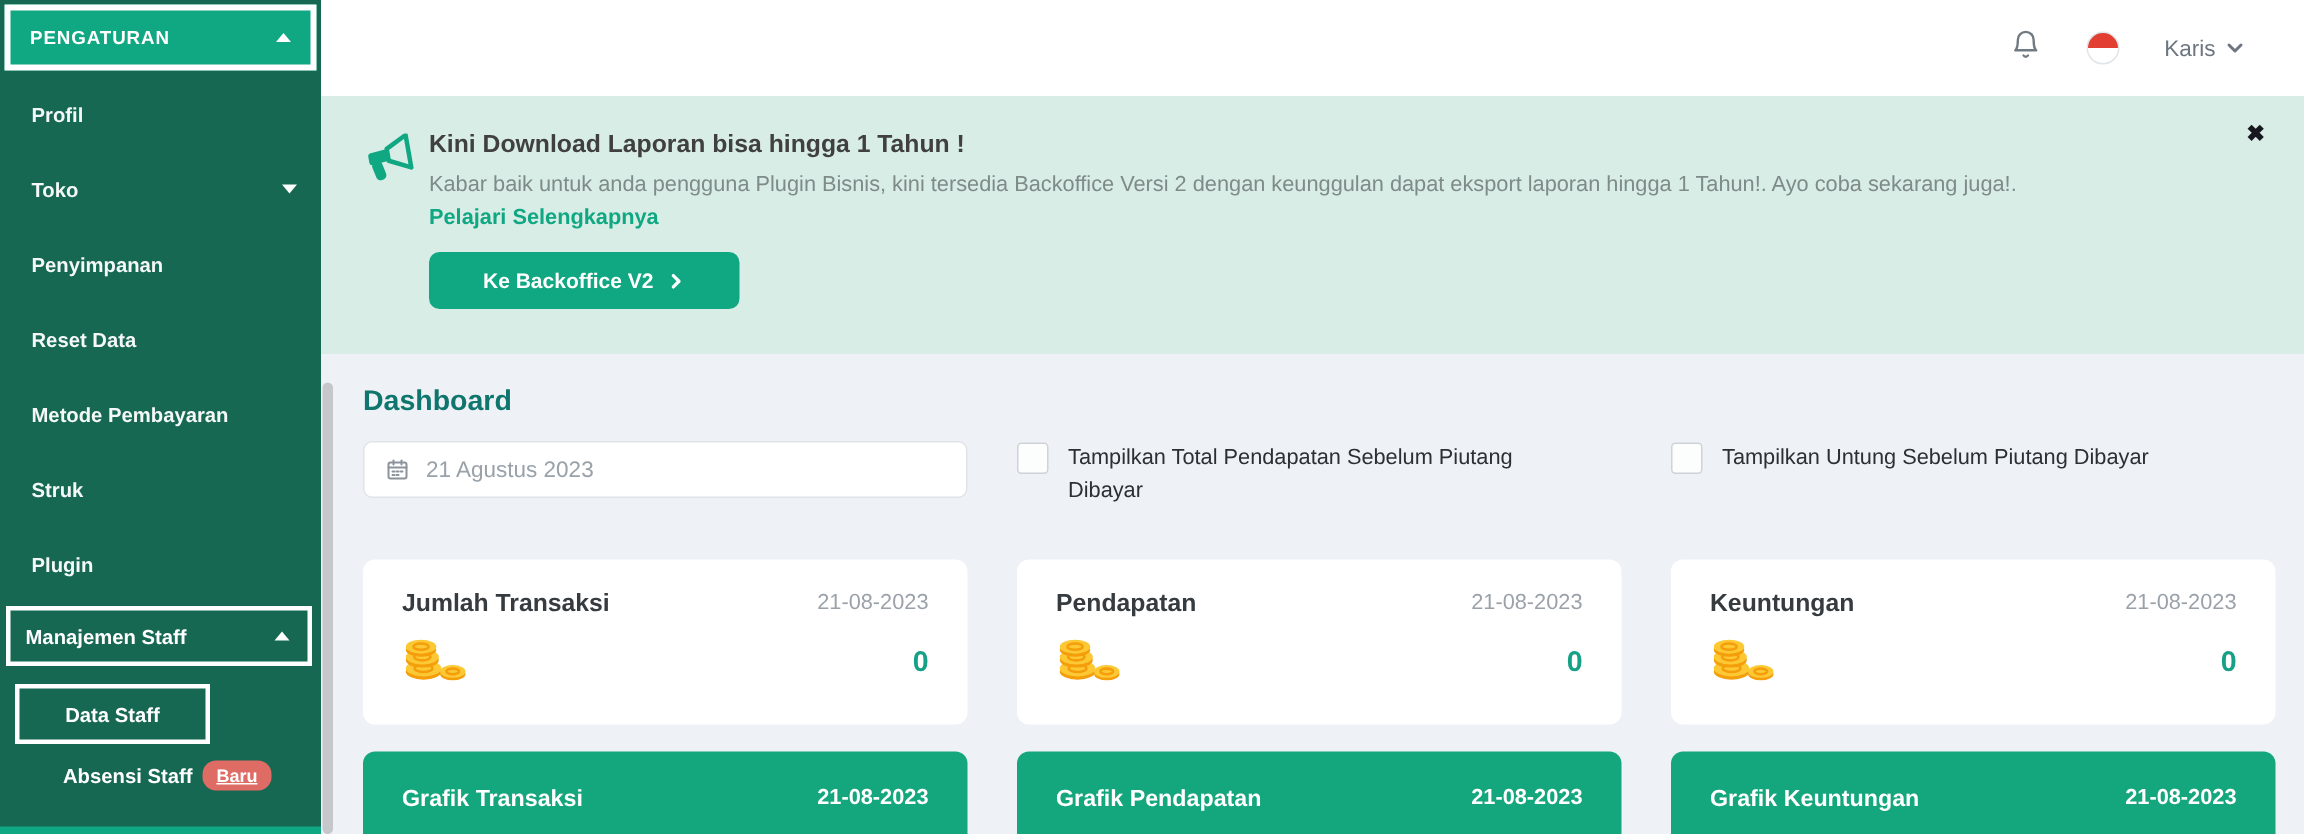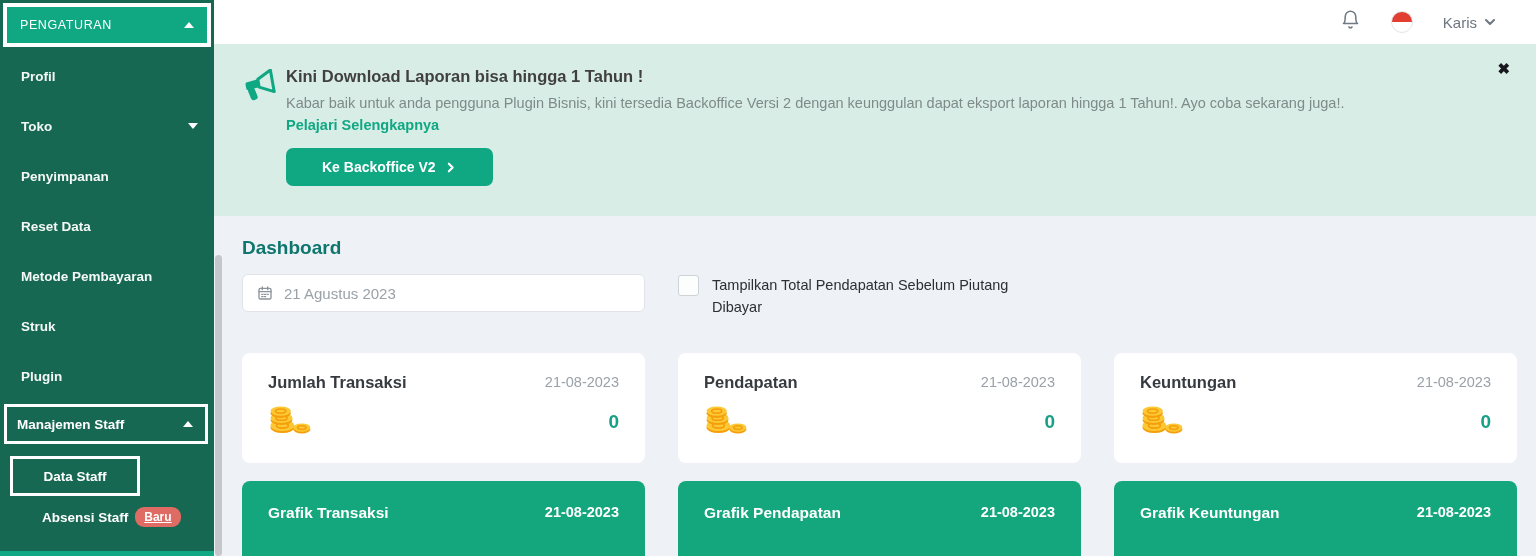--- a/index.html
+++ b/index.html
@@ -16,21 +16,21 @@
     --value-green:#16A085;
   }
   *{box-sizing:border-box;margin:0;padding:0;}
   html,body{width:1536px;height:556px;overflow:hidden;}
   body{font-family:"Liberation Sans",sans-serif;background:var(--main-bg);position:relative;}
 
   
   .sidebar{position:absolute;left:0;top:0;width:214px;height:556px;background:var(--green-dark);color:#fff;z-index:2;}
   .side-section-head{margin:3px 3px 0 3px;height:44px;background:var(--green-bright);border:4px solid #fff;
     display:flex;align-items:center;justify-content:space-between;padding:0 13px;cursor:pointer;}
-  .side-section-head span.lbl{font-size:12.5px;font-weight:normal;letter-spacing:.6px;}
+  .side-section-head span.lbl{font-size:12.5px;font-weight:bold;letter-spacing:.6px;}
   .side-nav{margin-top:4px;}
   .side-item{height:50px;display:flex;align-items:center;justify-content:space-between;
     padding:0 16px 0 21px;font-size:13.5px;font-weight:bold;color:#f4f8f6;cursor:pointer;}
   .boxed-item{margin:3px 6px 0 4px;height:40px;border:3px solid #fff;display:flex;align-items:center;
     justify-content:space-between;padding:0 12px 0 10px;font-size:13.5px;font-weight:bold;cursor:pointer;}
   .boxed-sub{margin:12px 0 0 10px;width:130px;height:40px;border:3px solid #fff;display:flex;align-items:center;
     justify-content:center;font-size:13.5px;font-weight:bold;cursor:pointer;}
   .side-sub{margin-top:11px;display:flex;align-items:center;gap:7px;padding-left:42px;
     font-size:13.5px;font-weight:bold;cursor:pointer;}
   .badge{background:var(--badge-red);color:#fff;font-size:12px;font-weight:bold;
@@ -38,21 +38,21 @@
   .side-bottom-strip{position:absolute;bottom:0;left:0;width:100%;height:5px;background:var(--green-bright);}
   .caret{width:0;height:0;display:inline-block;}
   .caret.up{border-left:5px solid transparent;border-right:5px solid transparent;border-bottom:6px solid #fff;}
   .caret.down{border-left:5px solid transparent;border-right:5px solid transparent;border-top:6px solid #fff;}
 
   
   .scroll-thumb{position:absolute;left:215px;top:255px;width:7px;height:301px;background:#c5c7cb;border-radius:4px;z-index:3;}
 
   
   .main{position:absolute;left:214px;top:0;width:1322px;height:556px;}
-  .topbar{height:44px;background:#fff;display:flex;align-items:center;justify-content:flex-end;
+  .topbar{height:64px;background:#fff;display:flex;align-items:center;justify-content:flex-end;
     gap:30px;padding-right:38px;}
   .topbar .flag{width:22px;height:22px;border-radius:50%;border:1px solid #e2e5e8;
     background:linear-gradient(var(--flag-red) 50%, #ffffff 50%);}
   .user-menu{display:flex;align-items:center;gap:5px;cursor:pointer;}
   .user-name{font-size:15px;color:#6d7680;}
 
   
   .banner{background:var(--banner-bg);padding:23px 28px 22px 28px;position:relative;height:172px;}
   .banner-flex{display:flex;align-items:flex-start;}
   .banner-icon{width:38px;flex:0 0 38px;margin-top:2px;}
@@ -194,20 +194,24 @@
             <line x1="11" y1="14" x2="13" y2="14"></line>
             <line x1="15" y1="14" x2="17" y2="14"></line>
           <line x1="7" y1="17.5" x2="9" y2="17.5"></line>
             <line x1="11" y1="17.5" x2="13" y2="17.5"></line>
         </svg>
         <span>21 Agustus 2023</span>
       </div>
       <div class="checkbox-wrap">
         <span class="checkbox"></span>
         <span class="checkbox-label">Tampilkan Total Pendapatan Sebelum Piutang Dibayar</span>
+      </div>
+      <div class="checkbox-wrap">
+        <span class="checkbox"></span>
+        <span class="checkbox-label">Tampilkan Untung Sebelum Piutang Dibayar</span>
       </div>
     </div>
 
     <div class="cards-row">
       <div class="card">
         <div class="card-top">
           <span class="card-title">Jumlah Transaksi</span>
           <span class="card-date">21-08-2023</span>
         </div>
         <div class="card-bottom">

